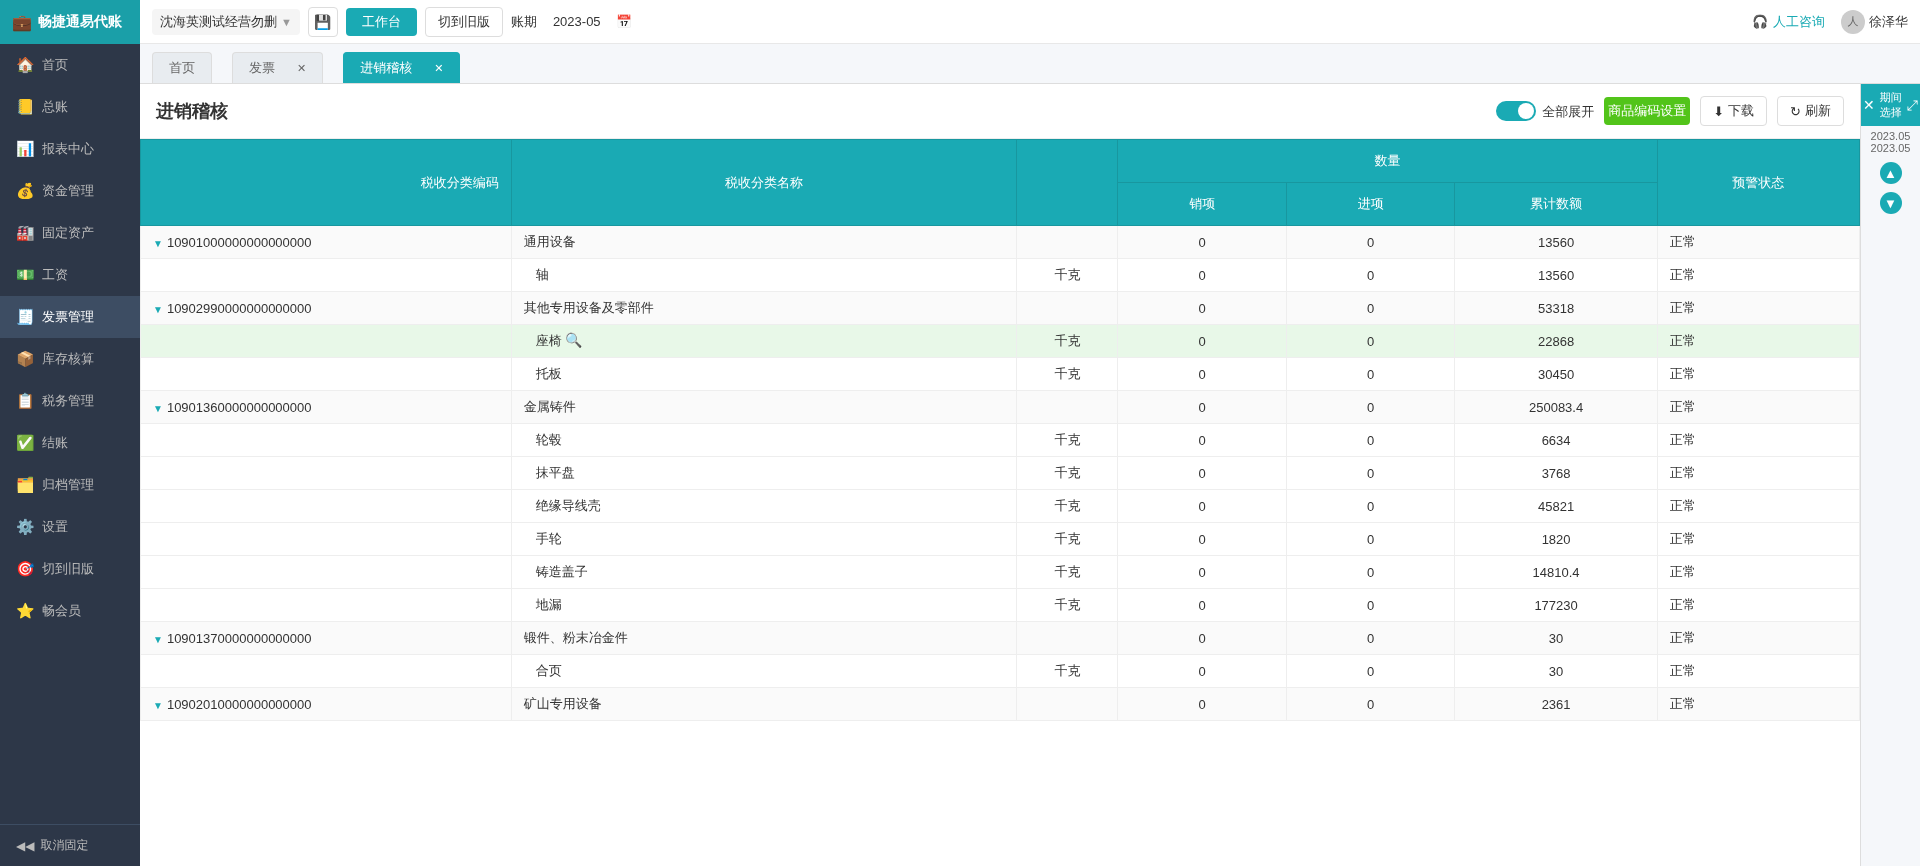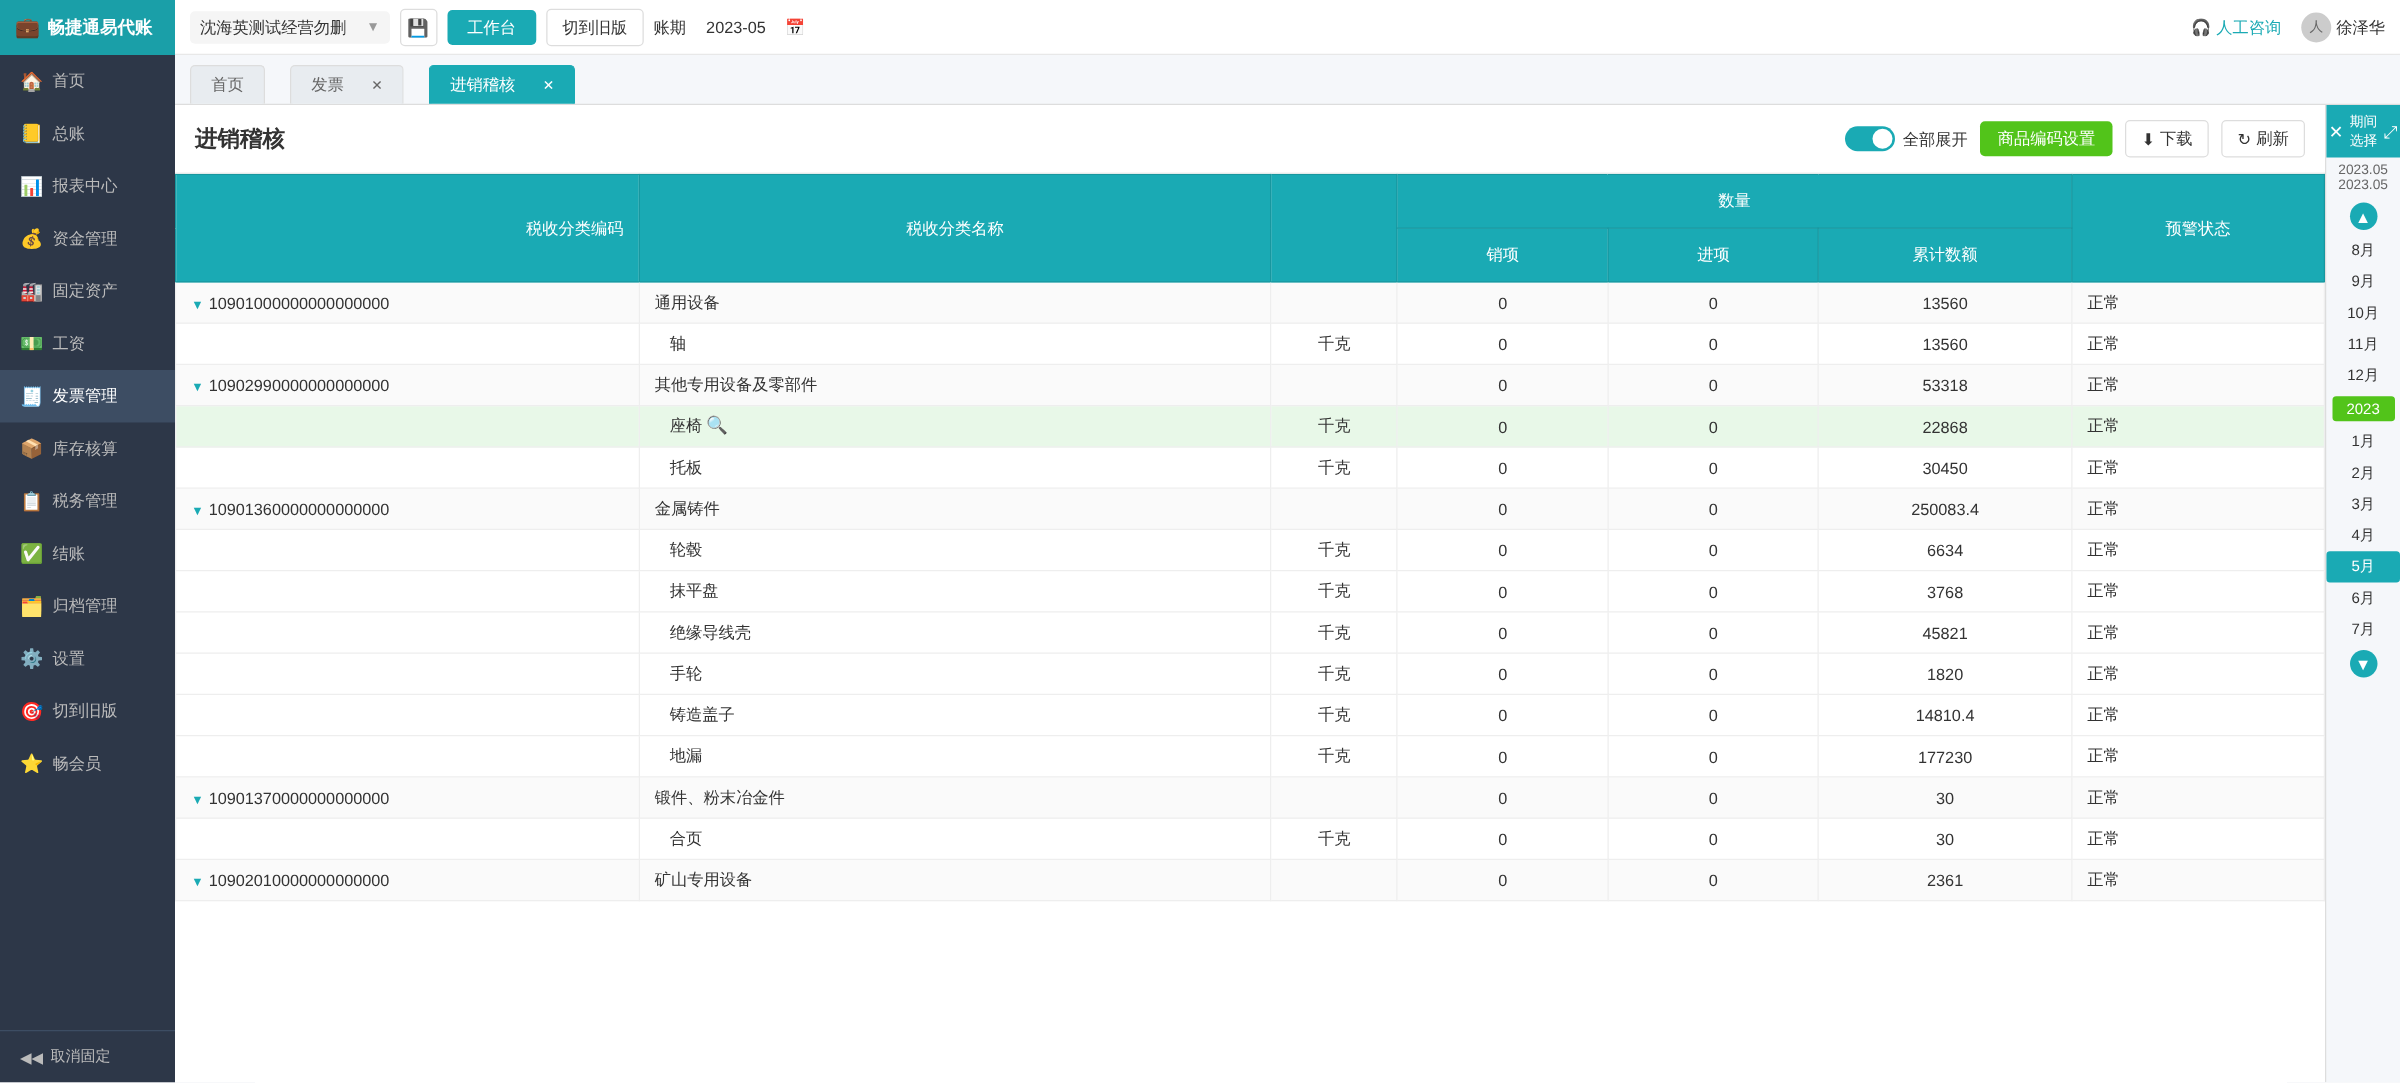--- a/index.html
+++ b/index.html
@@ -66,21 +66,21 @@
       display: flex;
       align-items: center;
       padding: 0 12px;
       border-bottom: 1px solid #e8e8e8;
       gap: 8px;
       flex-shrink: 0;
     }
     .company-selector {
       display: flex;
       align-items: center;
-      gap: 16px;
+      gap: 4px;
       font-size: 13px;
       color: #333;
       cursor: pointer;
       padding: 4px 8px;
       border-radius: 4px;
       background: #f5f5f5;
       max-width: 220px;
     }
     .company-selector .name { overflow: hidden; text-overflow: ellipsis; white-space: nowrap; }
     .company-selector .chevron { color: #999; font-size: 11px; }
@@ -244,21 +244,21 @@
       position: absolute;
       right: 2px; top: 2px;
       width: 16px; height: 16px;
       background: #fff;
       border-radius: 50%;
     }
     .green-btn {
       background: #52c41a;
       color: #fff;
       border: none;
-      padding: 5px 14px;
+      padding: 5px 4px;
       border-radius: 4px;
       cursor: pointer;
       font-size: 13px;
     }
     .outline-btn {
       background: #fff;
       color: #333;
       border: 1px solid #ddd;
       padding: 5px 12px;
       border-radius: 4px;
@@ -675,33 +675,18 @@
         <span style="font-size:11px;">期间选择</span>
         <span class="panel-expand">⤢</span>
       </div>
       <div style="padding:4px; font-size:11px; color:#666; text-align:center;">
         <div>2023.05</div>
         <div>2023.05</div>
       </div>
       <div class="panel-controls">
         <div class="up-btn">▲</div>
       </div>
-      <div id="month-list" style="width:100%;">
-          <div class="month-item">8月</div>
-          <div class="month-item">9月</div>
-          <div class="month-item">10月</div>
-          <div class="month-item">11月</div>
-          <div class="month-item">12月</div>
-          <div class="year-label" style="margin: 4px auto;">2023</div>
-          <div class="month-item">1月</div>
-          <div class="month-item">2月</div>
-          <div class="month-item">3月</div>
-          <div class="month-item">4月</div>
-          <div class="month-item active">5月</div>
-          <div class="month-item">6月</div>
-          <div class="month-item">7月</div>
-        </div>
       <div class="panel-controls">
         <div class="down-btn">▼</div>
       </div>
     </div>
   </div>
 </div>
 
 </body></html>

